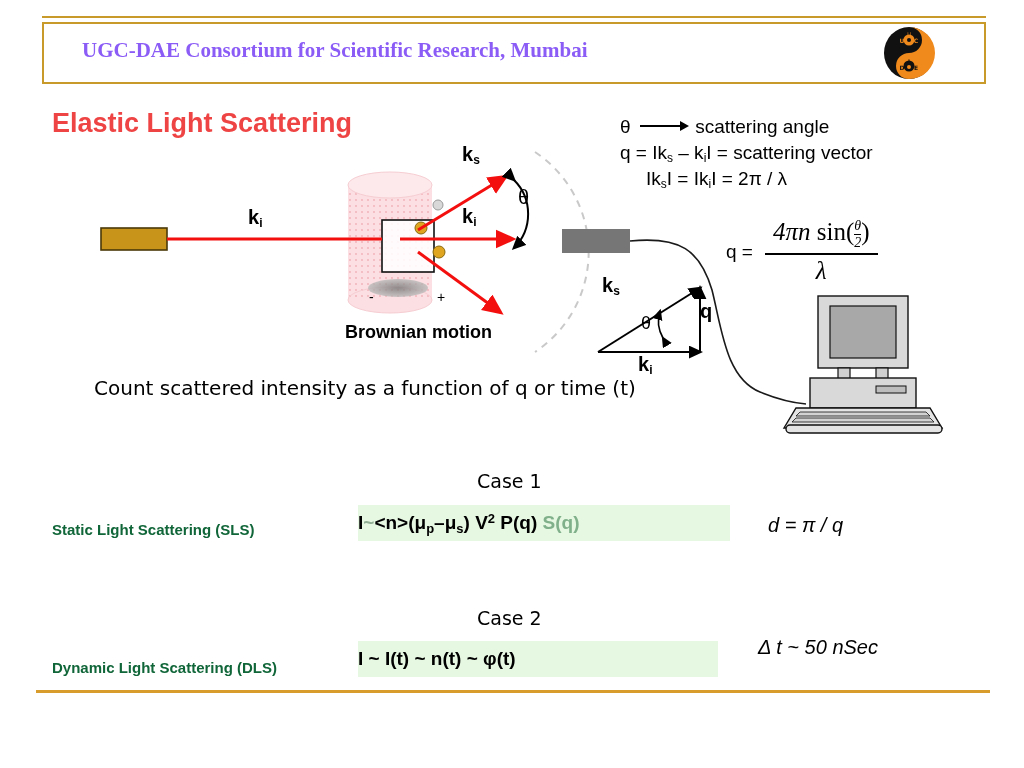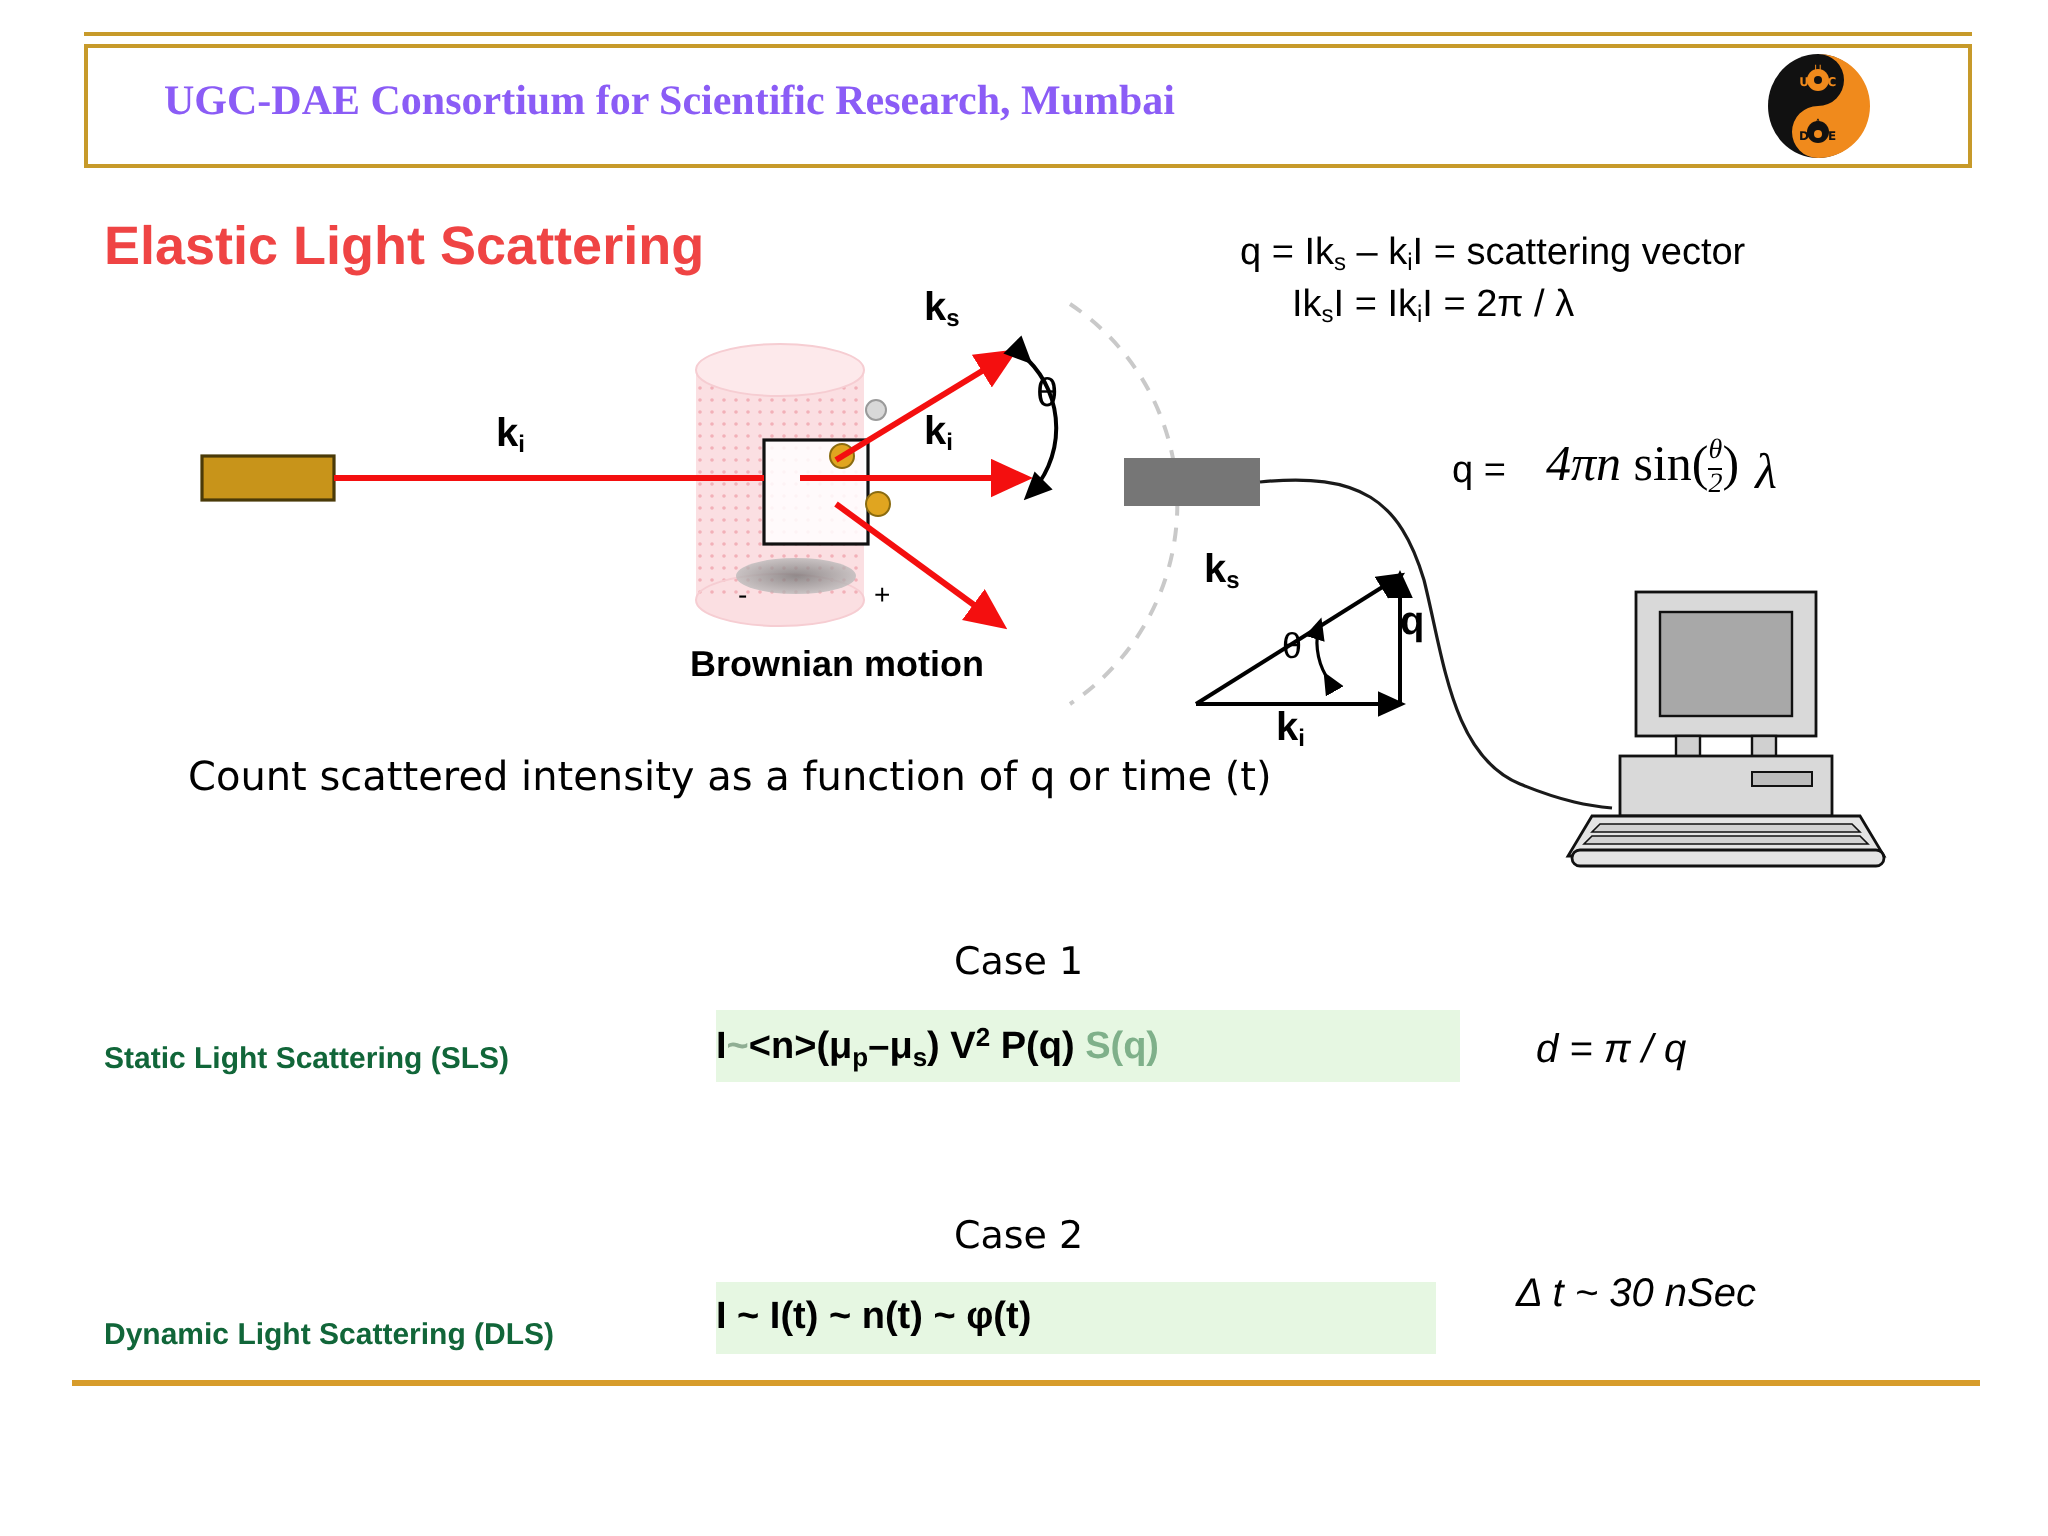--- a/index.html
+++ b/index.html
@@ -113,21 +113,21 @@
     top: 218px;
     font-family: "Liberation Sans", sans-serif;
     font-size: 19px;
     color: #000;
     display: flex;
     align-items: center;
   }
   .q-formula .lbl { margin-right: 12px; }
   .frac {
     display: inline-flex;
-    flex-direction: row;
+    flex-direction: column;
     align-items: center;
     font-family: "Liberation Serif", serif;
   }
   .frac .num {
     font-size: 25px;
     font-style: italic;
     padding: 0 8px 2px 8px;
     white-space: nowrap;
   }
   .frac .bar {
@@ -278,20 +278,27 @@
       <text x="31" y="37" font-family="DejaVu Sans, sans-serif" font-size="5" fill="#111111" text-anchor="middle">A</text>
       <text x="24" y="44" font-family="DejaVu Sans, sans-serif" font-size="6" fill="#111111" text-anchor="middle" font-weight="bold">D</text>
       <text x="38" y="44" font-family="DejaVu Sans, sans-serif" font-size="6" fill="#111111" text-anchor="middle" font-weight="bold">E</text>
       <circle cx="31" cy="41" r="2" fill="#f08a1c"></circle>
     </svg>
   </div>
 
   <div class="slide-title">Elastic Light Scattering</div>
 
   <div class="legend">
+    <div class="row">
+      <span>θ</span>
+      <span class="arrow-inline">
+        <span class="shaft"></span><span class="head"></span>
+      </span>
+      <span>scattering angle</span>
+    </div>
     <div class="row">
       <span>q = Ik</span><span class="sub">s</span><span> – k</span><span class="sub">i</span><span>I = scattering vector</span>
     </div>
     <div class="row indent">
       <span>Ik</span><span class="sub">s</span><span>I = Ik</span><span class="sub">i</span><span>I = 2π / λ</span>
     </div>
   </div>
 
   <div class="q-formula">
     <span class="lbl">q =</span>
@@ -402,16 +409,16 @@
   <div class="case-label case1-label">Case 1</div>
   <div class="technique-label sls-label">Static Light Scattering (SLS)</div>
   <div class="formula-box sls-box">
     <span><span>I</span><span class="faded">~</span><span>&lt;n&gt;</span><span>(</span><span>μ</span><span class="subsm">p</span><span>–</span><span>μ</span><span class="subsm">s</span><span>)</span>&nbsp;<span>V</span><span class="sup">2</span>&nbsp;<span>P(q)</span>&nbsp;<span class="greenish">S(q)</span></span>
   </div>
   <div class="side-note note-d">d = π / q</div>
 
   <div class="case-label case2-label">Case 2</div>
   <div class="technique-label dls-label">Dynamic Light Scattering (DLS)</div>
   <div class="formula-box dls-box">I ~ I(t) ~ n(t) ~ φ(t)</div>
-  <div class="side-note note-dt">Δ t ~ 30 nSec</div>
+  <div class="side-note note-dt">Δ t ~ 50 nSec</div>
 
   <div class="bottom-rule"></div>
 </div>
 
 </body></html>

